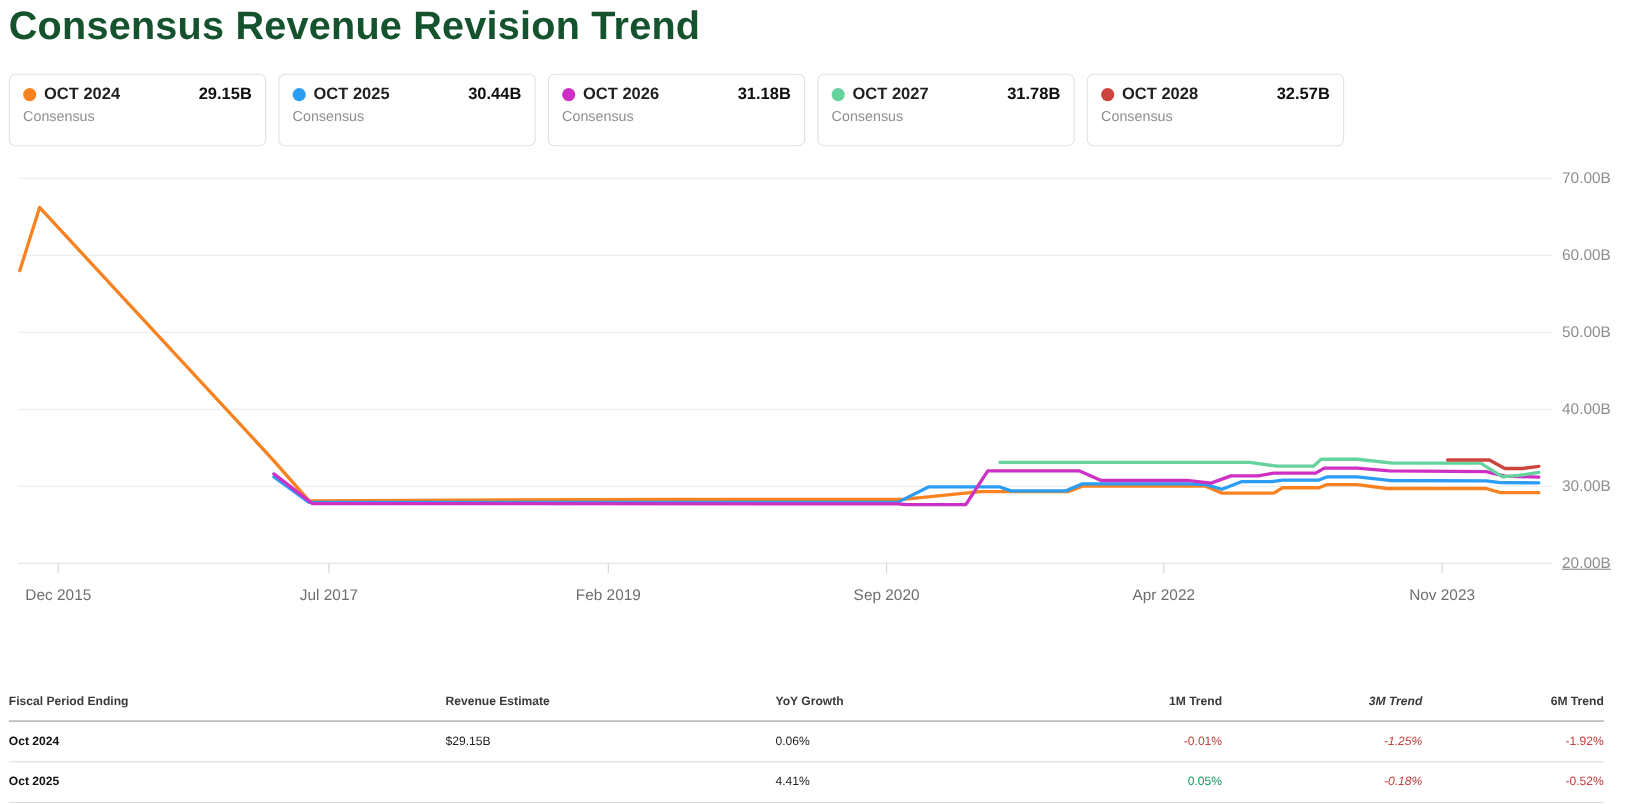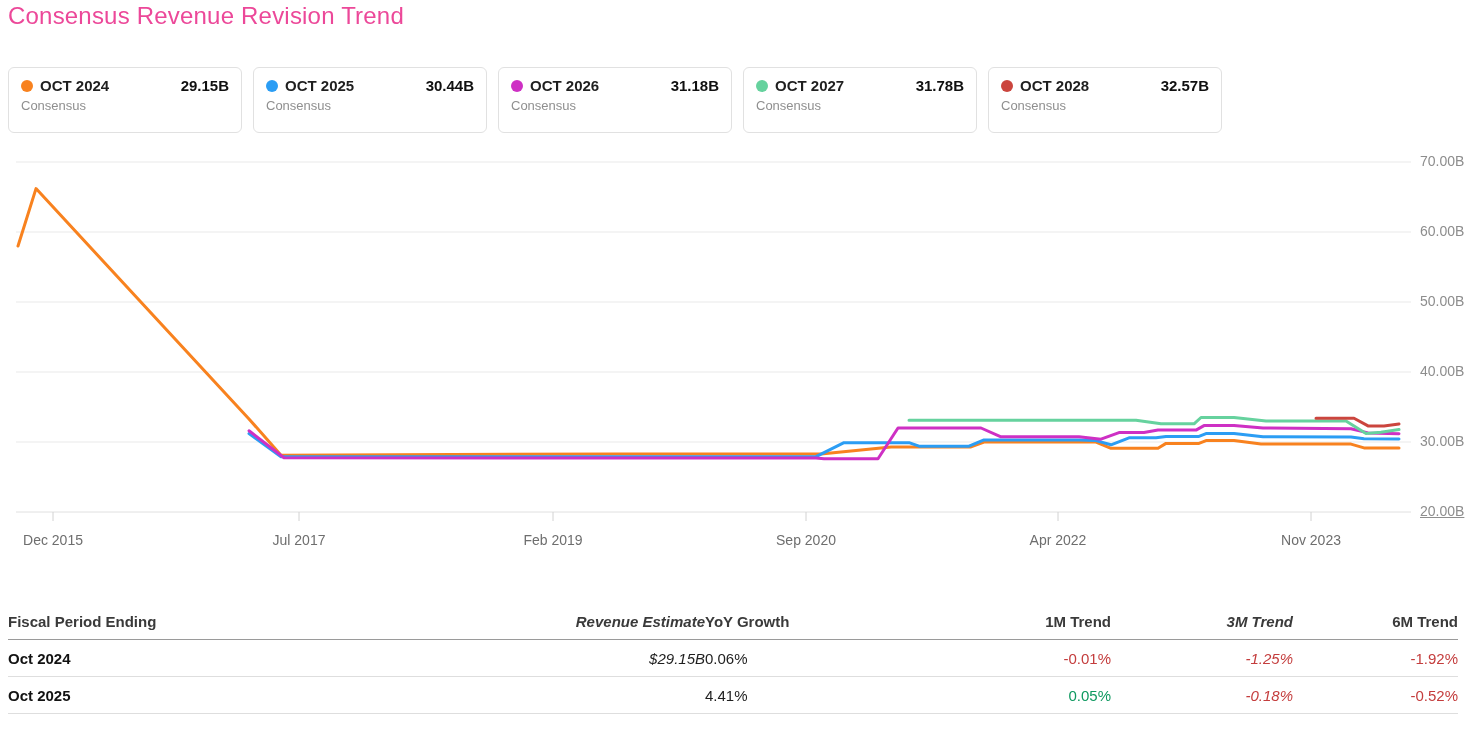--- a/index.html
+++ b/index.html
@@ -1,46 +1,46 @@
 <!DOCTYPE html>
 <html><head>
 <meta charset="utf-8">
 <style>
   * { margin:0; padding:0; box-sizing:border-box; }
   html,body { width:1481px; height:731px; background:#ffffff; font-family:"Liberation Sans", sans-serif; overflow:hidden; position:relative; }
 
   .page-title {
     position:absolute; left:8px; top:2px;
-    font-size:24px; font-weight:400; color:#ec4899; letter-spacing:0.2px;
+    font-size:36px; font-weight:700; color:#14532d; letter-spacing:0.2px;
   }
 
   .legend-row { position:absolute; left:8px; top:67px; display:flex; gap:11px; }
   .legend-card {
     width:234px; height:66px; background:#fff;
     border:1px solid #e1e1e1; border-radius:6px;
     padding:9px 12px; cursor:pointer;
   }
   .legend-card-top { display:flex; align-items:center; }
   .legend-dot { width:12px; height:12px; border-radius:50%; margin-right:7px; flex:none; }
   .legend-label { font-size:15px; font-weight:bold; color:#1f1f1f; }
   .legend-value { margin-left:auto; font-size:15px; font-weight:bold; color:#101010; }
   .legend-sub { font-size:13px; color:#8f8f8f; margin-top:4px; }
 
   .chart-area { position:absolute; left:16px; top:152px; width:1481px; height:420px; }
   .chart-svg { position:absolute; left:0; top:0; }
   .y-label { position:absolute; left:1404px; width:70px; font-size:14px; color:#8d8d8d; }
   .x-label { position:absolute; top:380px; width:90px; text-align:center; font-size:14px; color:#6e6e6e; }
 
-  .table-wrap { position:absolute; left:8px; top:604px; width:1450px; font-size:15px; }
+  .table-wrap { position:absolute; left:8px; top:620px; width:1450px; font-size:11px; }
   .t-row { display:flex; align-items:center; }
   .t-head { height:36px; font-weight:bold; color:#3a3a3a; border-bottom:1px solid #9a9a9a; }
   .t-data { height:37px; color:#1f1f1f; border-bottom:1px solid #dedede; }
   .c-period { flex:1; text-align:left; }
   .t-data .c-period { font-weight:bold; color:#121212; }
-  .c-rev { width:300px; text-align:right;font-style:italic; }
+  .c-rev { width:300px; text-align:left; }
   .c-yoy { width:226px; text-align:left; }
   .c-1m { width:180px; text-align:right; }
   .c-3m { width:182px; text-align:right;font-style:italic; }
   .c-6m { width:165px; text-align:right; }
   .neg { color:#c43d3d; }
   .pos { color:#0f9960; }
 </style>
 </head>
 <body>
 

